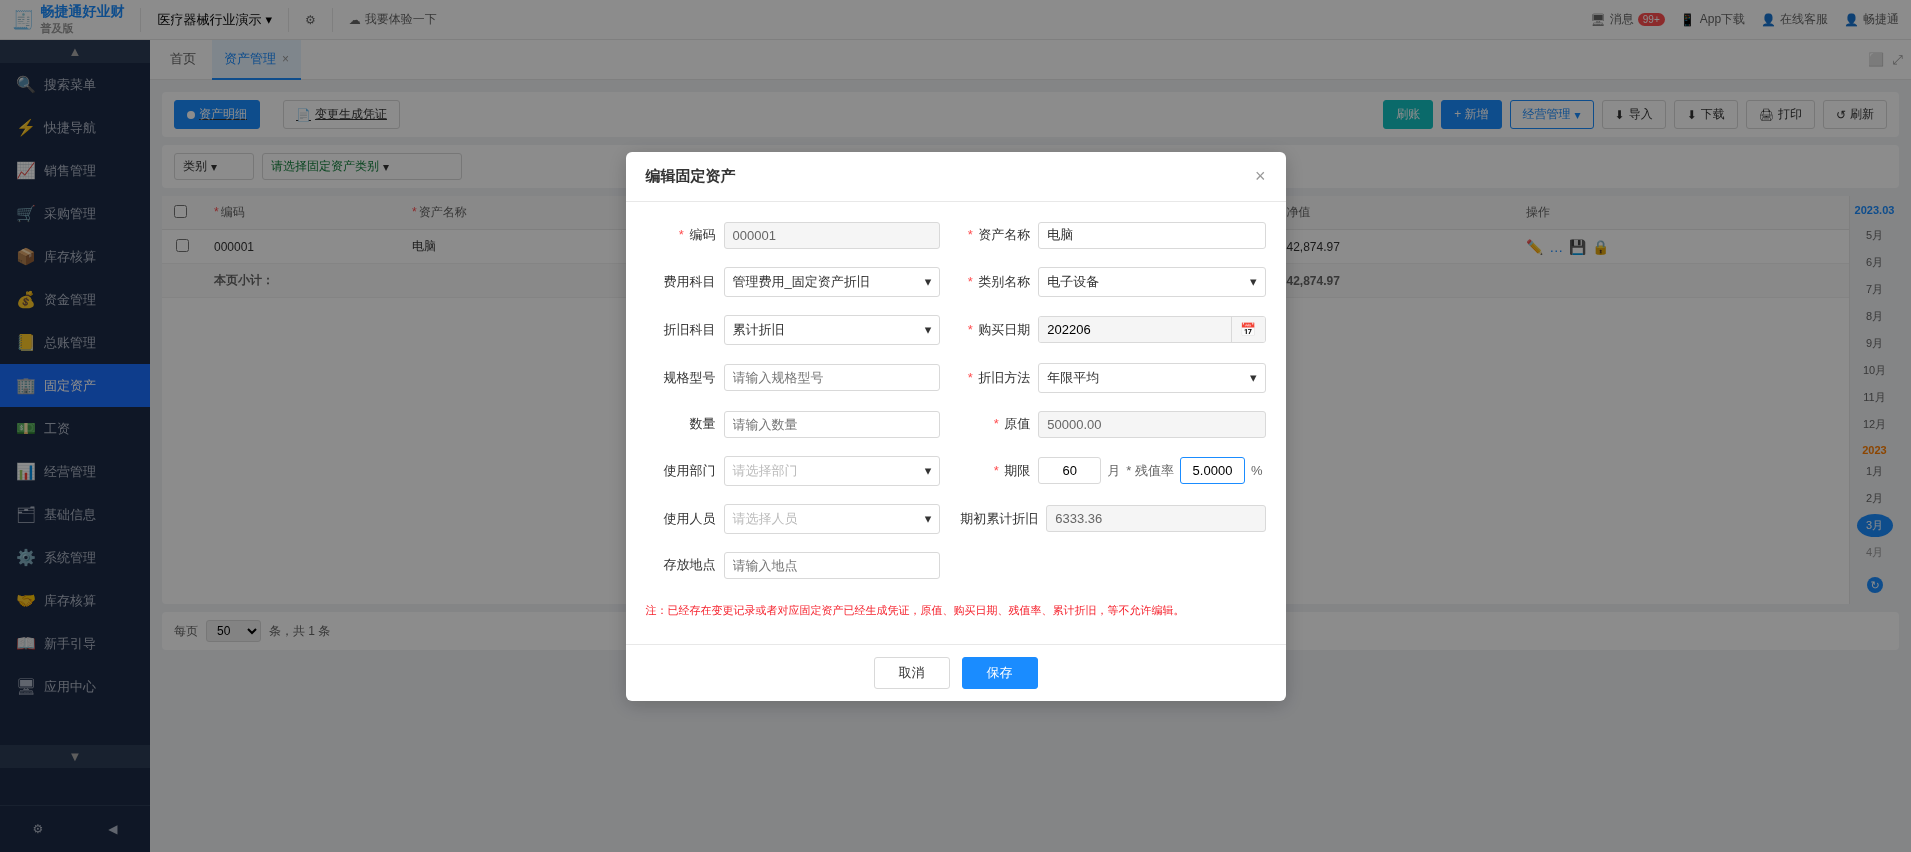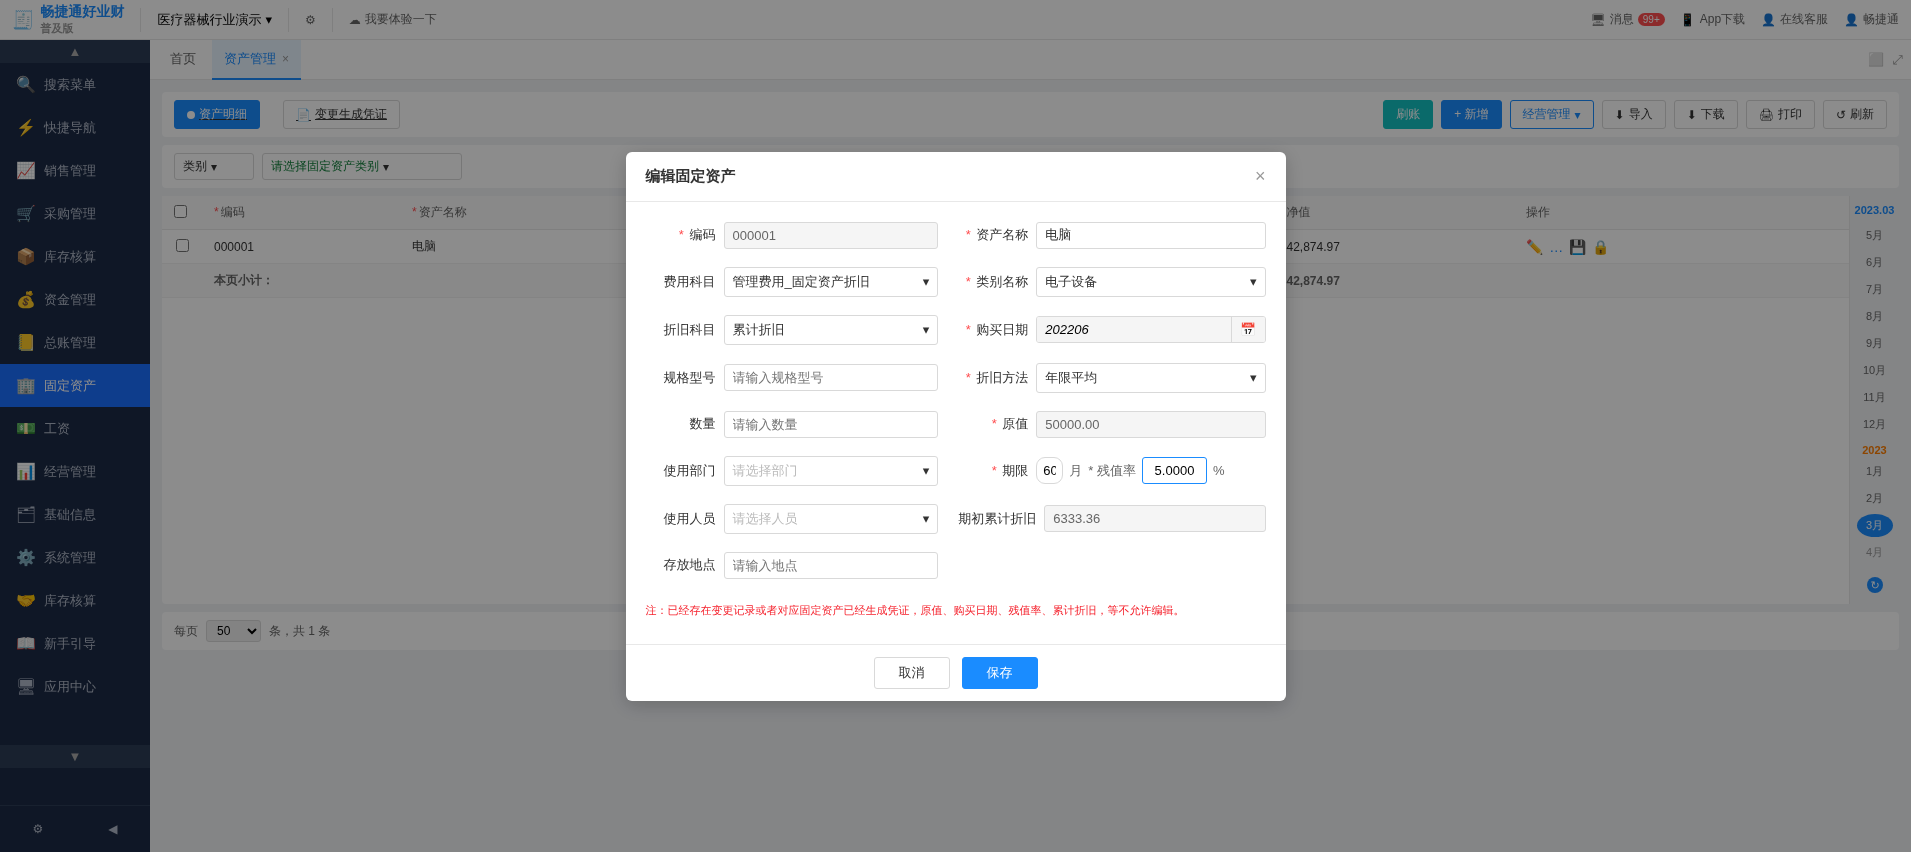--- a/index.html
+++ b/index.html
@@ -87,24 +87,24 @@
     .modal-footer { padding: 12px 20px; border-top: 1px solid #e8e8e8; display: flex; justify-content: center; gap: 12px; }
     
     
     .form-grid { display: grid; grid-template-columns: 1fr 1fr; gap: 18px 20px; }
     .form-item { display: flex; align-items: center; gap: 8px; }
     .form-label { font-size: 13px; color: #333; min-width: 70px; text-align: right; white-space: nowrap; }
     .form-input { flex: 1; padding: 5px 8px; border: 1px solid #d9d9d9; border-radius: 3px; font-size: 13px; color: #333; outline: none; }
     .form-input.disabled { background: #f5f5f5; color: #666; }
     .form-select { flex: 1; padding: 5px 8px; border: 1px solid #d9d9d9; border-radius: 3px; font-size: 13px; color: #333; display: flex; align-items: center; justify-content: space-between; cursor: pointer; }
     .form-date { flex: 1; display: flex; align-items: center; border: 1px solid #d9d9d9; border-radius: 3px; overflow: hidden; }
-    .form-date input { flex: 1; padding: 5px 8px; border: none; font-size: 13px; outline: none; background: #f5f5f5; font-style: italic; }
+    .form-date input { flex: 1; padding: 5px 8px; border: none; font-size: 13px; outline: none; background: #f5f5f5; }
     .form-date-icon { padding: 5px 8px; background: #f5f5f5; color: #999; border-left: 1px solid #d9d9d9; cursor: pointer; }
     .period-row { display: flex; align-items: center; gap: 6px; flex: 1; }
-    .period-input { width: 27px; padding: 5px 6px; border: 1px solid #d9d9d9; border-radius: 9px; font-size: 13px; text-align: center; }
+    .period-input { width: 63px; padding: 5px 6px; border: 1px solid #d9d9d9; border-radius: 3px; font-size: 13px; text-align: center; }
     .unit-label { font-size: 13px; color: #666; }
     .residual-input { width: 65px; padding: 5px 8px; border: 1px solid #1a8cff; border-radius: 3px; font-size: 13px; text-align: center; }
     .form-note { grid-column: 1 / -1; font-size: 11px; color: #f5222d; padding: 6px 0; }
     
     .modal-btn { padding: 6px 24px; border-radius: 3px; font-size: 13px; cursor: pointer; border: 1px solid #d9d9d9; }
     .modal-btn-cancel { background: #fff; color: #333; }
     .modal-btn-save { background: #1a8cff; color: #fff; border-color: #1a8cff; }
   </style>
 </head>
 <body>

